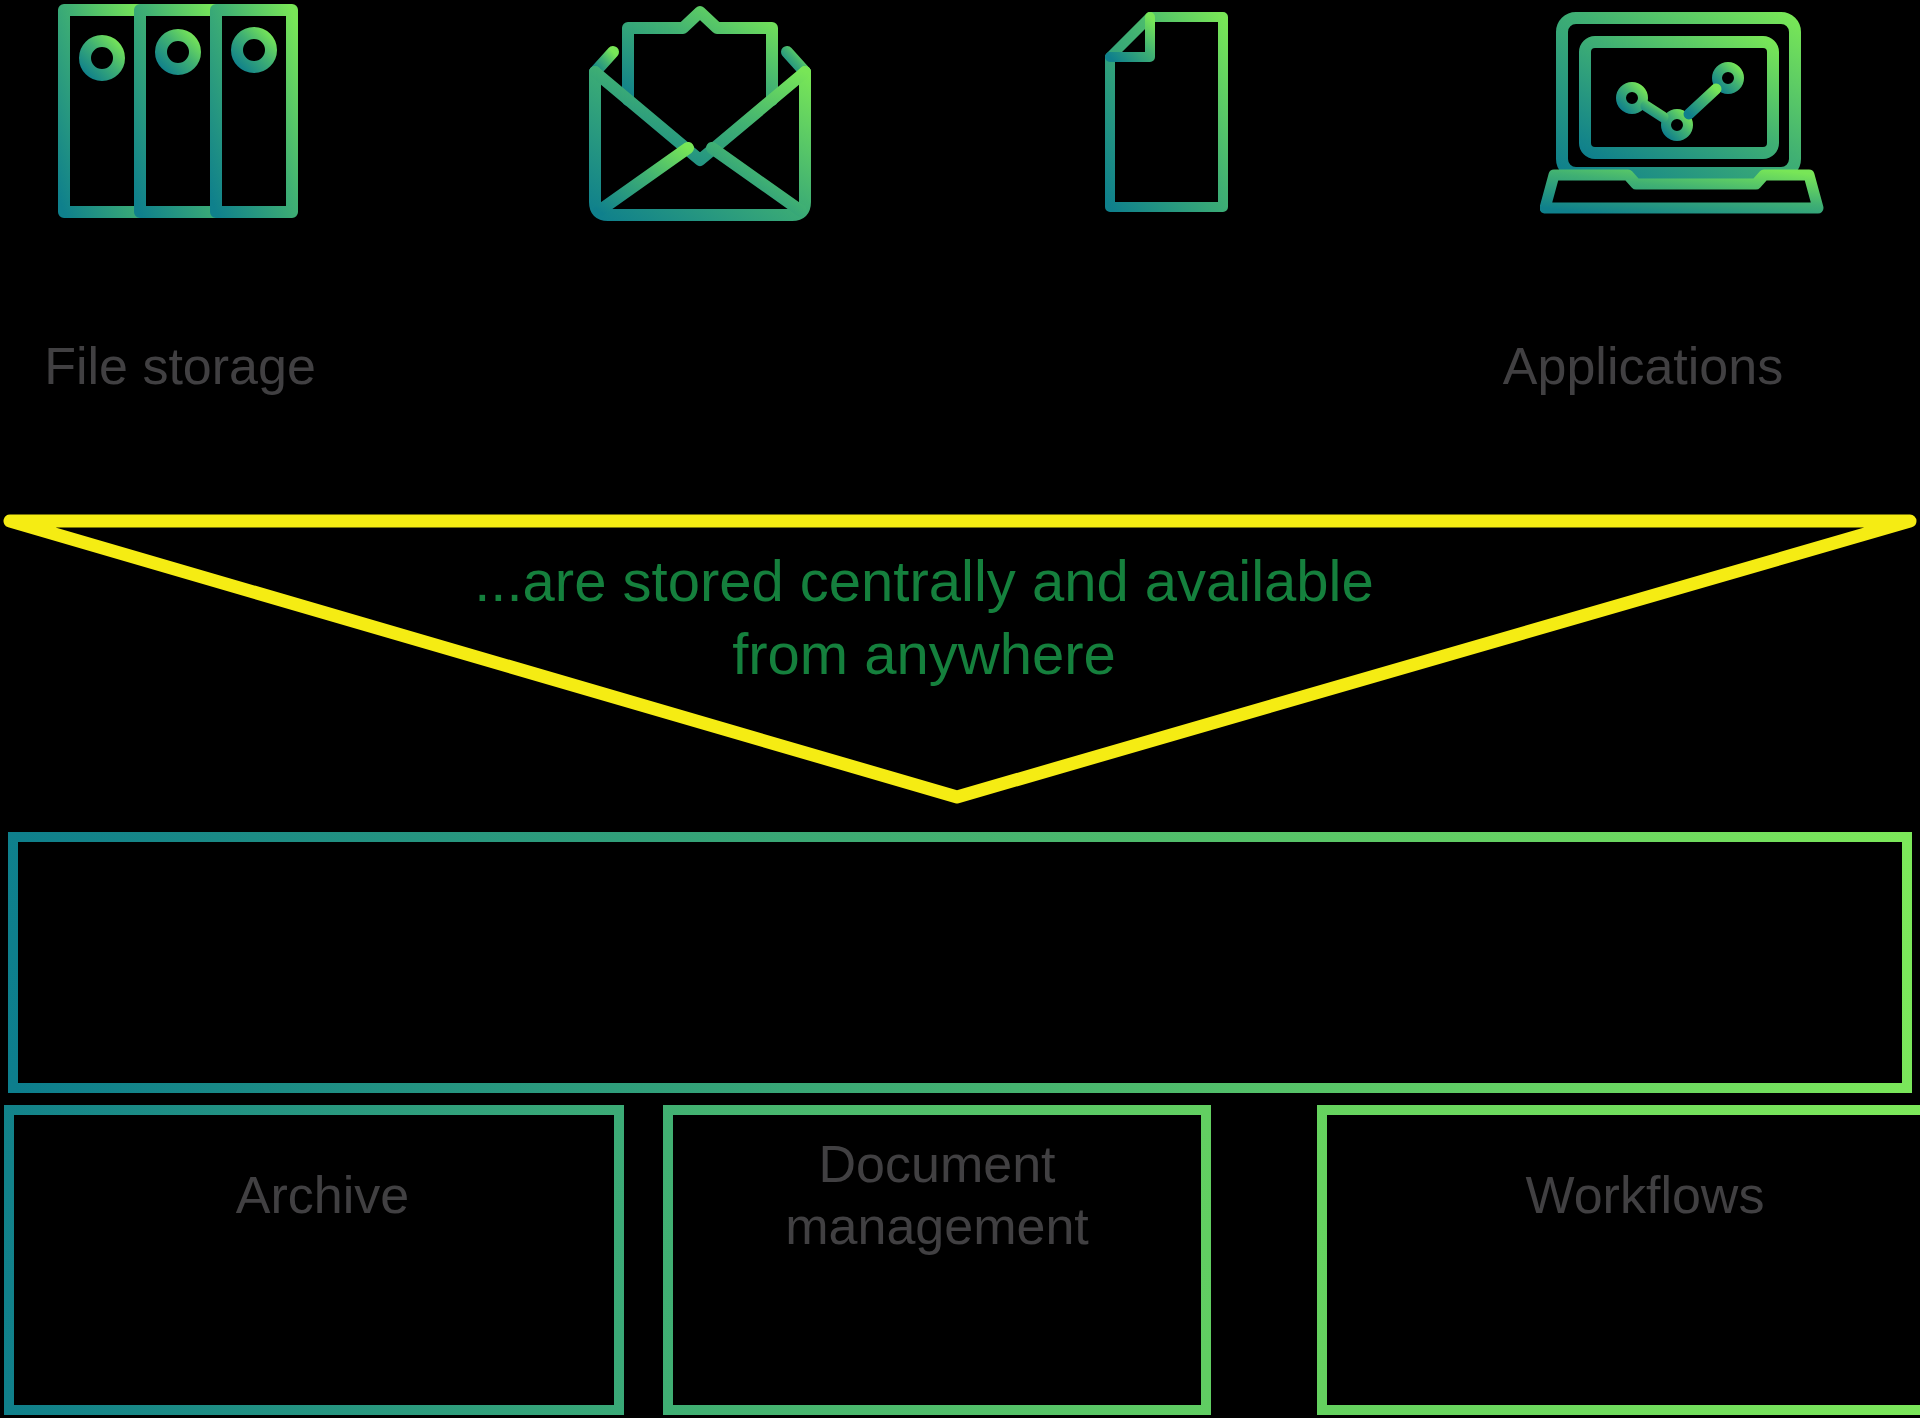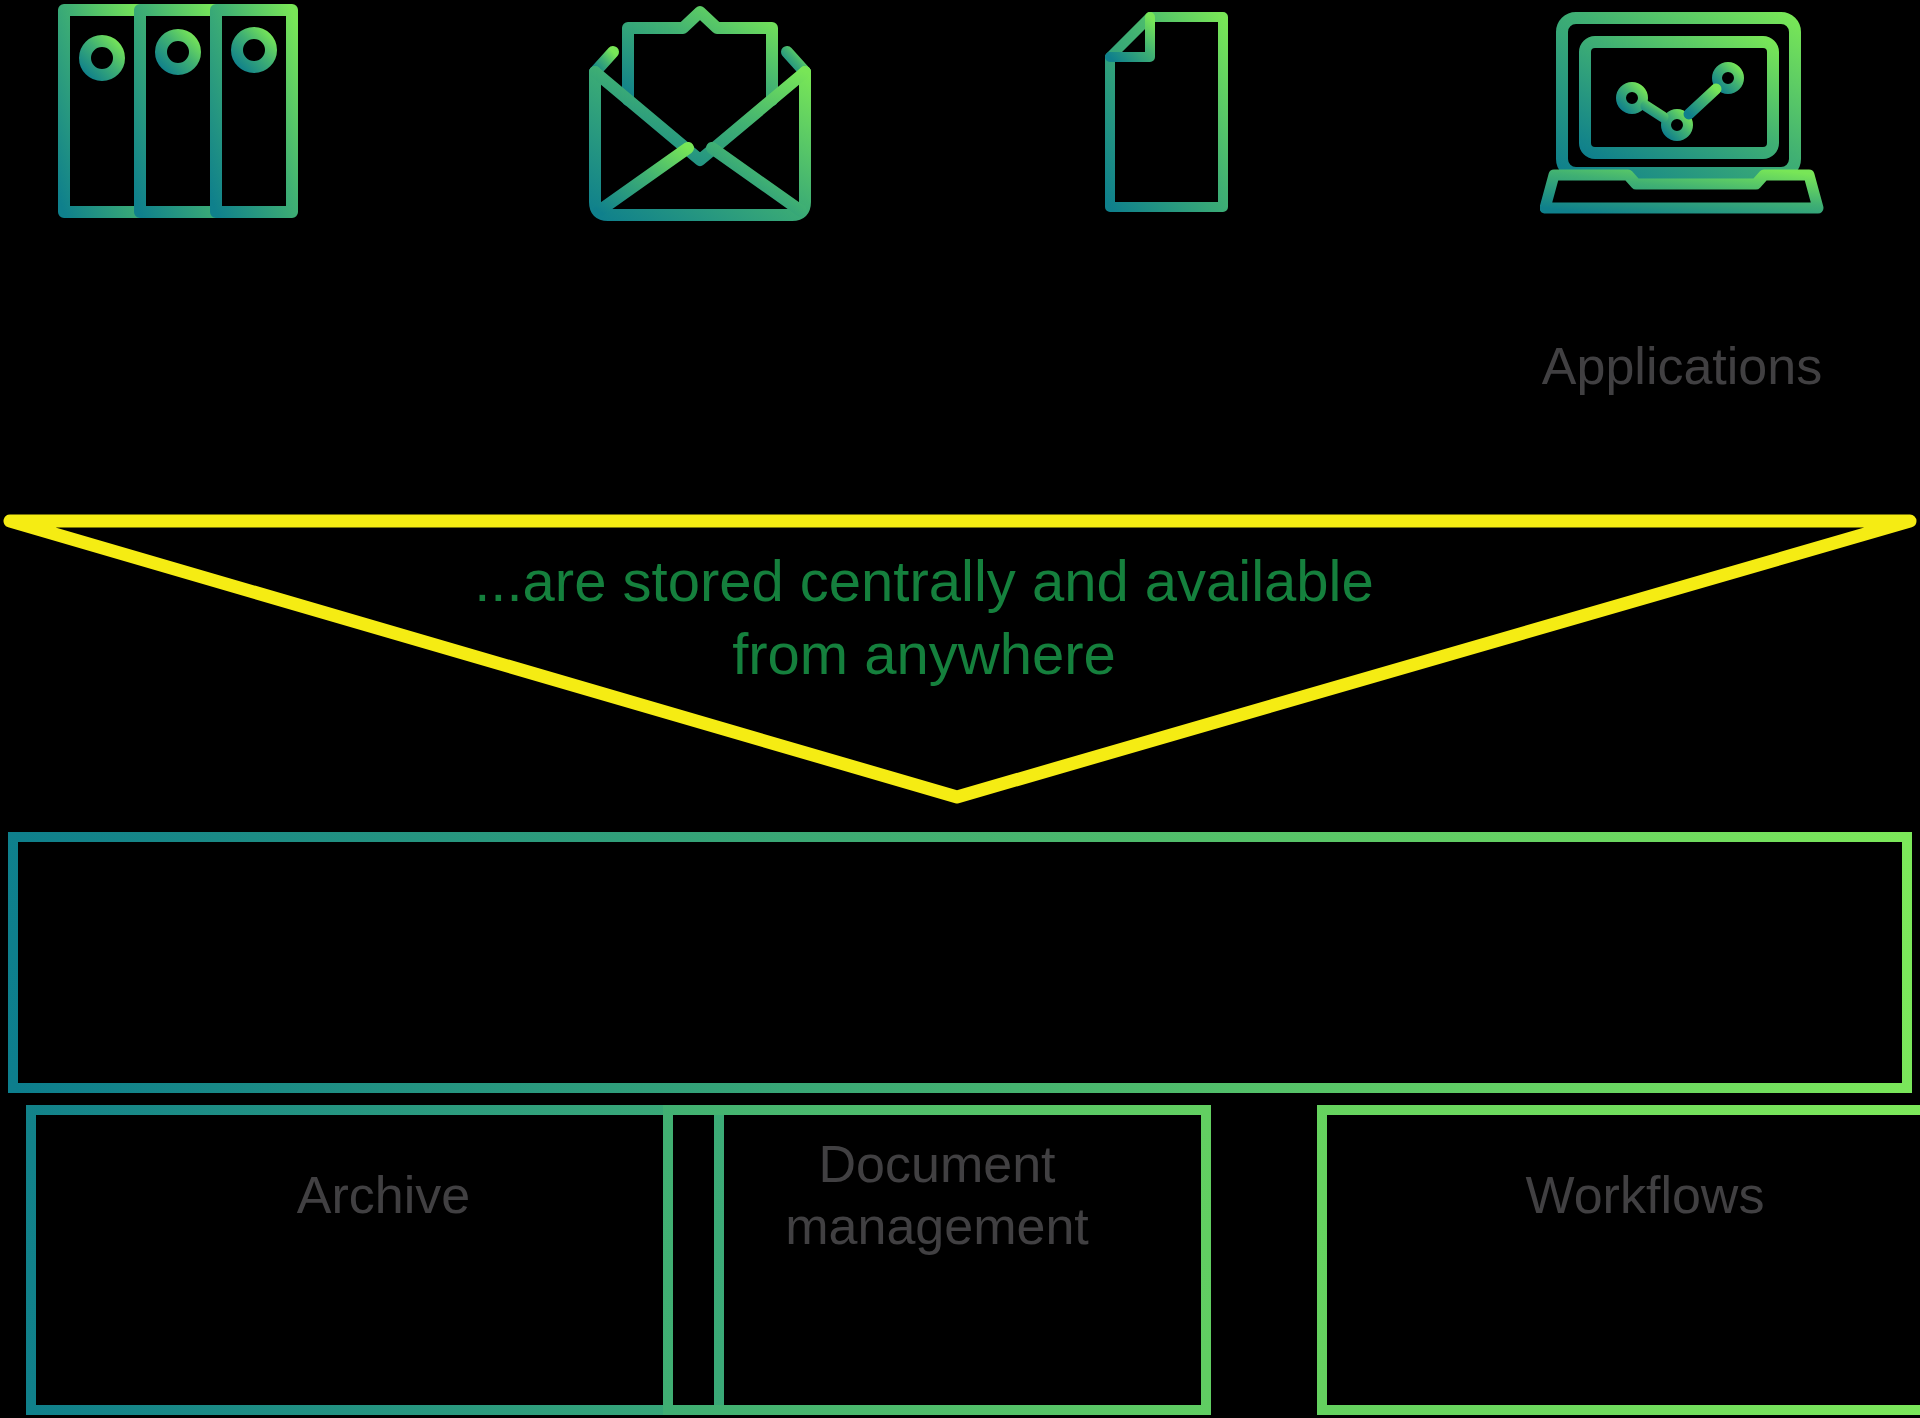--- a/index.html
+++ b/index.html
@@ -46,21 +46,21 @@
     border: 10px solid;
     border-image: linear-gradient(83deg, #0d7e8d 0%, #45b26f 52%, #7ce85a 100%) 1;
   }
   .module-box {
     position: absolute;
     top: 1105px;
     height: 310px;
     box-sizing: border-box;
     border: 10px solid;
   }
-  .module-box.m1 { left: 26px;   width: 698px; border-image: linear-gradient(83deg, #10808b, #3cab76) 1; padding-left: 17px; }
+  .module-box.m1 { left: 4px;   width: 620px; border-image: linear-gradient(83deg, #10808b, #3cab76) 1; padding-left: 17px; }
   .module-box.m2 { left: 663px;  width: 548px; border-image: linear-gradient(83deg, #3fae73, #62cf61) 1; }
   .module-box.m3 { left: 1317px; width: 656px; border-image: linear-gradient(83deg, #64d15f, #7ee95a) 1; }
   .module-label-wrap {
     margin-top: 20px;
     height: 120px;
     width: 100%;
     display: flex;
     align-items: center;
     justify-content: center;
   }
@@ -147,21 +147,22 @@
       <rect x="45" y="30" width="188" height="111" rx="10"></rect>
       <circle cx="92" cy="86" r="11" stroke-width="10"></circle>
       <circle cx="137" cy="113" r="11" stroke-width="10"></circle>
       <circle cx="188" cy="66" r="11" stroke-width="10"></circle>
       <path d="M106,94 L123,105" stroke-width="11"></path>
       <path d="M149,102 L176,77" stroke-width="11"></path>
       <path d="M14,163 L5,196 L278,196 L269,163 L224,163 L216,172 L96,172 L88,163 Z" stroke-width="11"></path>
     </g>
   </svg>
 
-  <div class="src-label" style="left:1682px; top:366px">Applications</div>
+  <div class="src-label" style="left:180px; top:366px">File storage</div>
+  <div class="src-label" style="left:1643px; top:366px">Applications</div>
 
   <svg class="funnel-svg" viewBox="0 0 1920 1418">
     <polygon points="10,521 1910,521 957,797" fill="none" stroke="#f5ec13" stroke-width="13" stroke-linejoin="round"></polygon>
   </svg>
 
   <div class="funnel-caption">...are stored centrally and available from anywhere</div>
 
   <div class="platform-box"></div>
 
   <div class="module-box m1">

